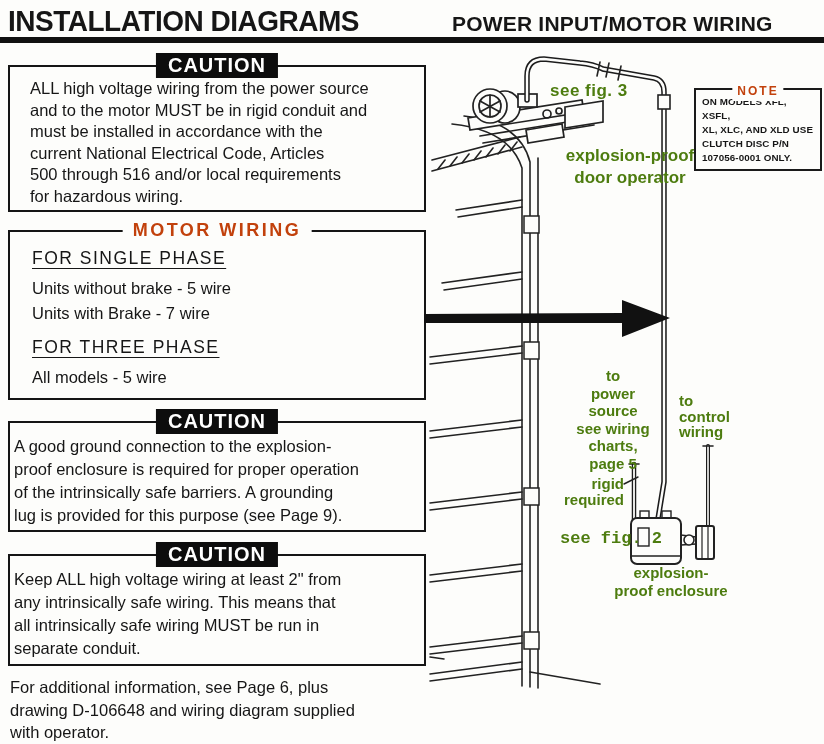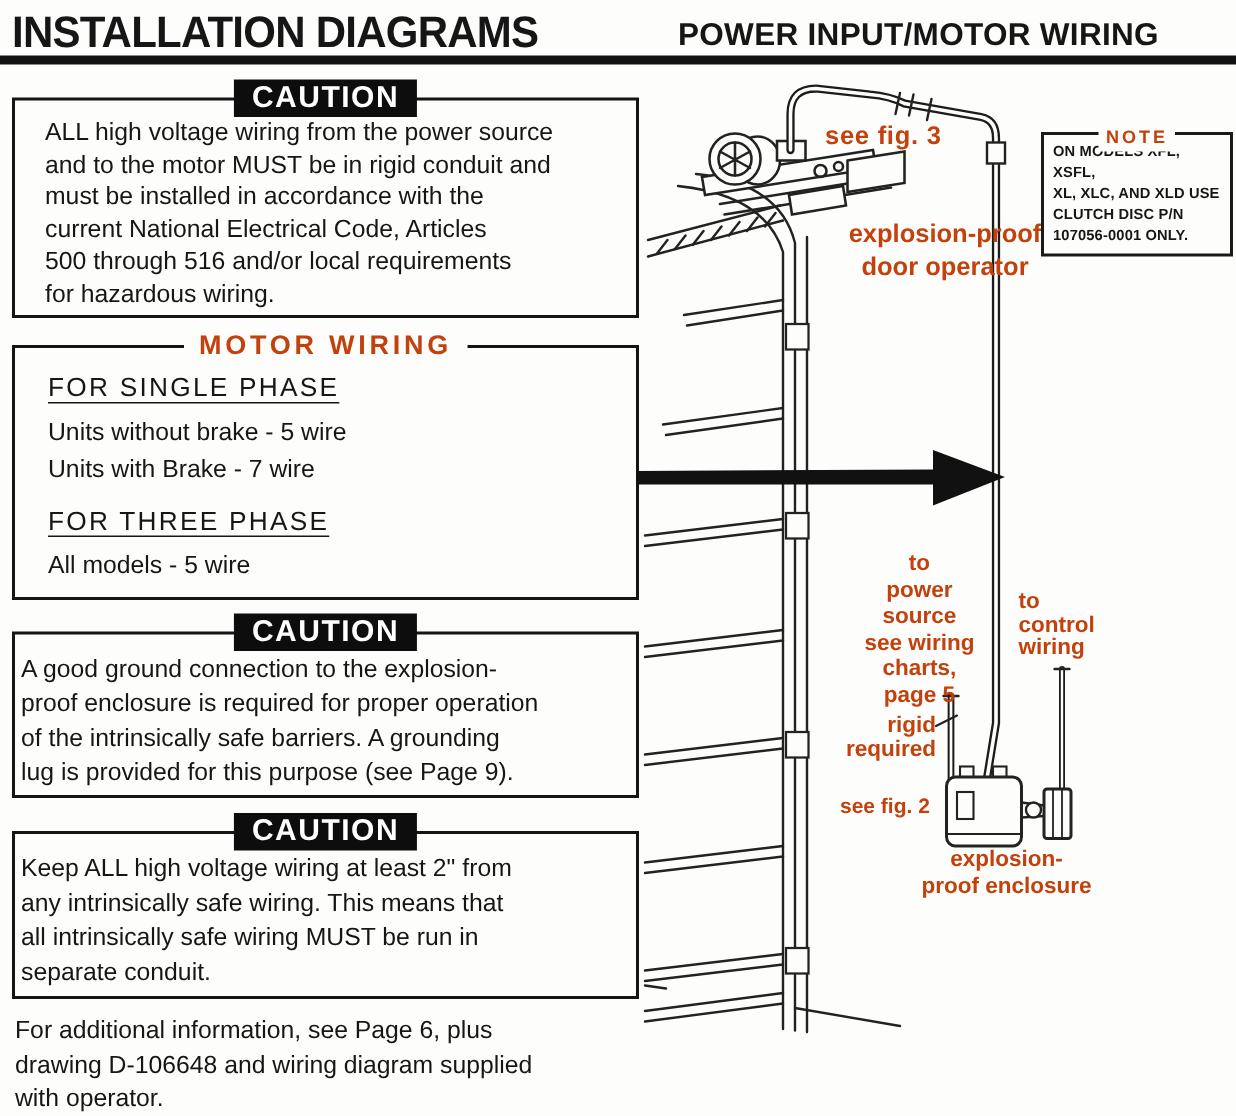--- a/index.html
+++ b/index.html
@@ -37,27 +37,27 @@
   .mw-note{font-size:14px;line-height:24px;padding-left:40px;margin-top:40px;}
   #mw-three{margin-top:11px;}
   #motor-wiring-box .box-inner{padding:16px 14px 6px 22px;}
 
   #footer-note{position:absolute;left:10px;top:676px;width:410px;
                font-size:16.5px;line-height:22.5px;}
 
   
   #diagram{position:absolute;left:430px;top:50px;width:394px;height:694px;}
   #diagram svg{position:absolute;left:0;top:0;overflow:visible;}
-  .dlbl{position:absolute;font-weight:bold;color:#c2410c;}
+  .dlbl{position:absolute;font-weight:bold;color:#4d7c0f;}
   #lbl-fig3{left:120px;top:31px;font-size:17px;letter-spacing:0.5px;}
   #lbl-operator{left:116px;top:95px;width:168px;text-align:center;font-size:17px;line-height:22px;}
   #lbl-power{left:140px;top:317px;width:86px;text-align:center;font-size:15px;line-height:17.5px;}
   #lbl-control{left:249px;top:343px;font-size:15px;line-height:15.5px;}
   #lbl-rigid{left:98px;top:426px;width:96px;text-align:right;font-size:15px;line-height:16px;}
-  #lbl-fig2{left:130px;top:479px;font-size:14px;}
+  #lbl-fig2{left:130px;top:479px;font-size:17px;font-family:Liberation Mono, monospace;}
   #lbl-enclosure{left:166px;top:514px;width:150px;text-align:center;font-size:15px;line-height:18px;}
 
   #note-box{position:absolute;left:264px;top:38px;width:128px;border:2px solid #1a1a1a;
             background:#fdfdfb;box-sizing:border-box;padding:5px 5px 4px 6px;}
   #note-box .box-title{top:-9px;font-size:12px;letter-spacing:2px;padding:0 5px;}
   #note-text{font-size:9.8px;font-weight:bold;line-height:14px;letter-spacing:0.1px;}
 
   #fig-caption{position:absolute;left:84px;top:636px;font-size:15.5px;font-weight:bold;
                line-height:19.5px;letter-spacing:0.3px;}
   .cap-indent{padding-left:47px;}

